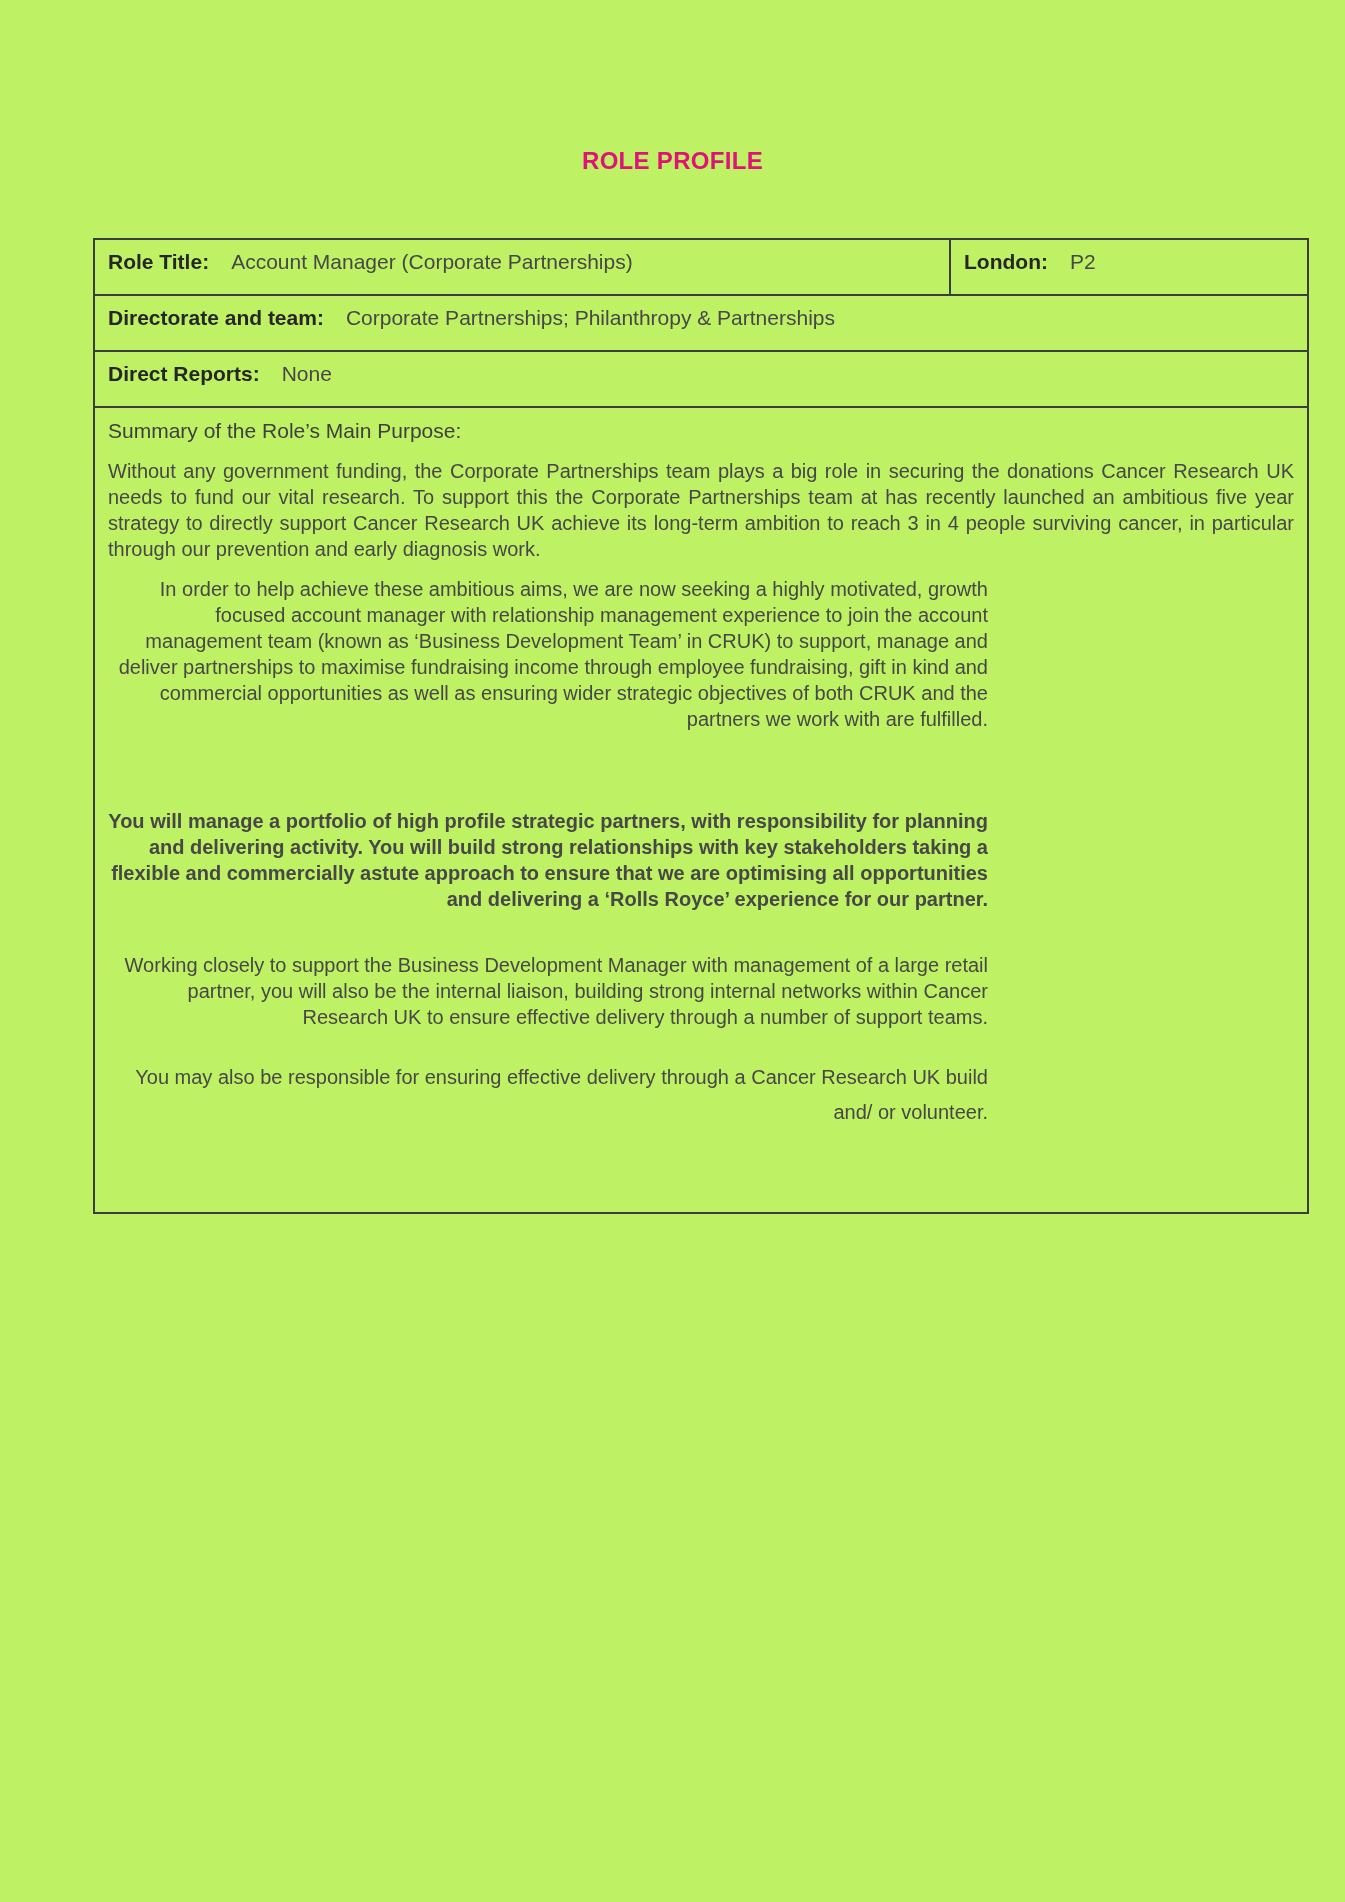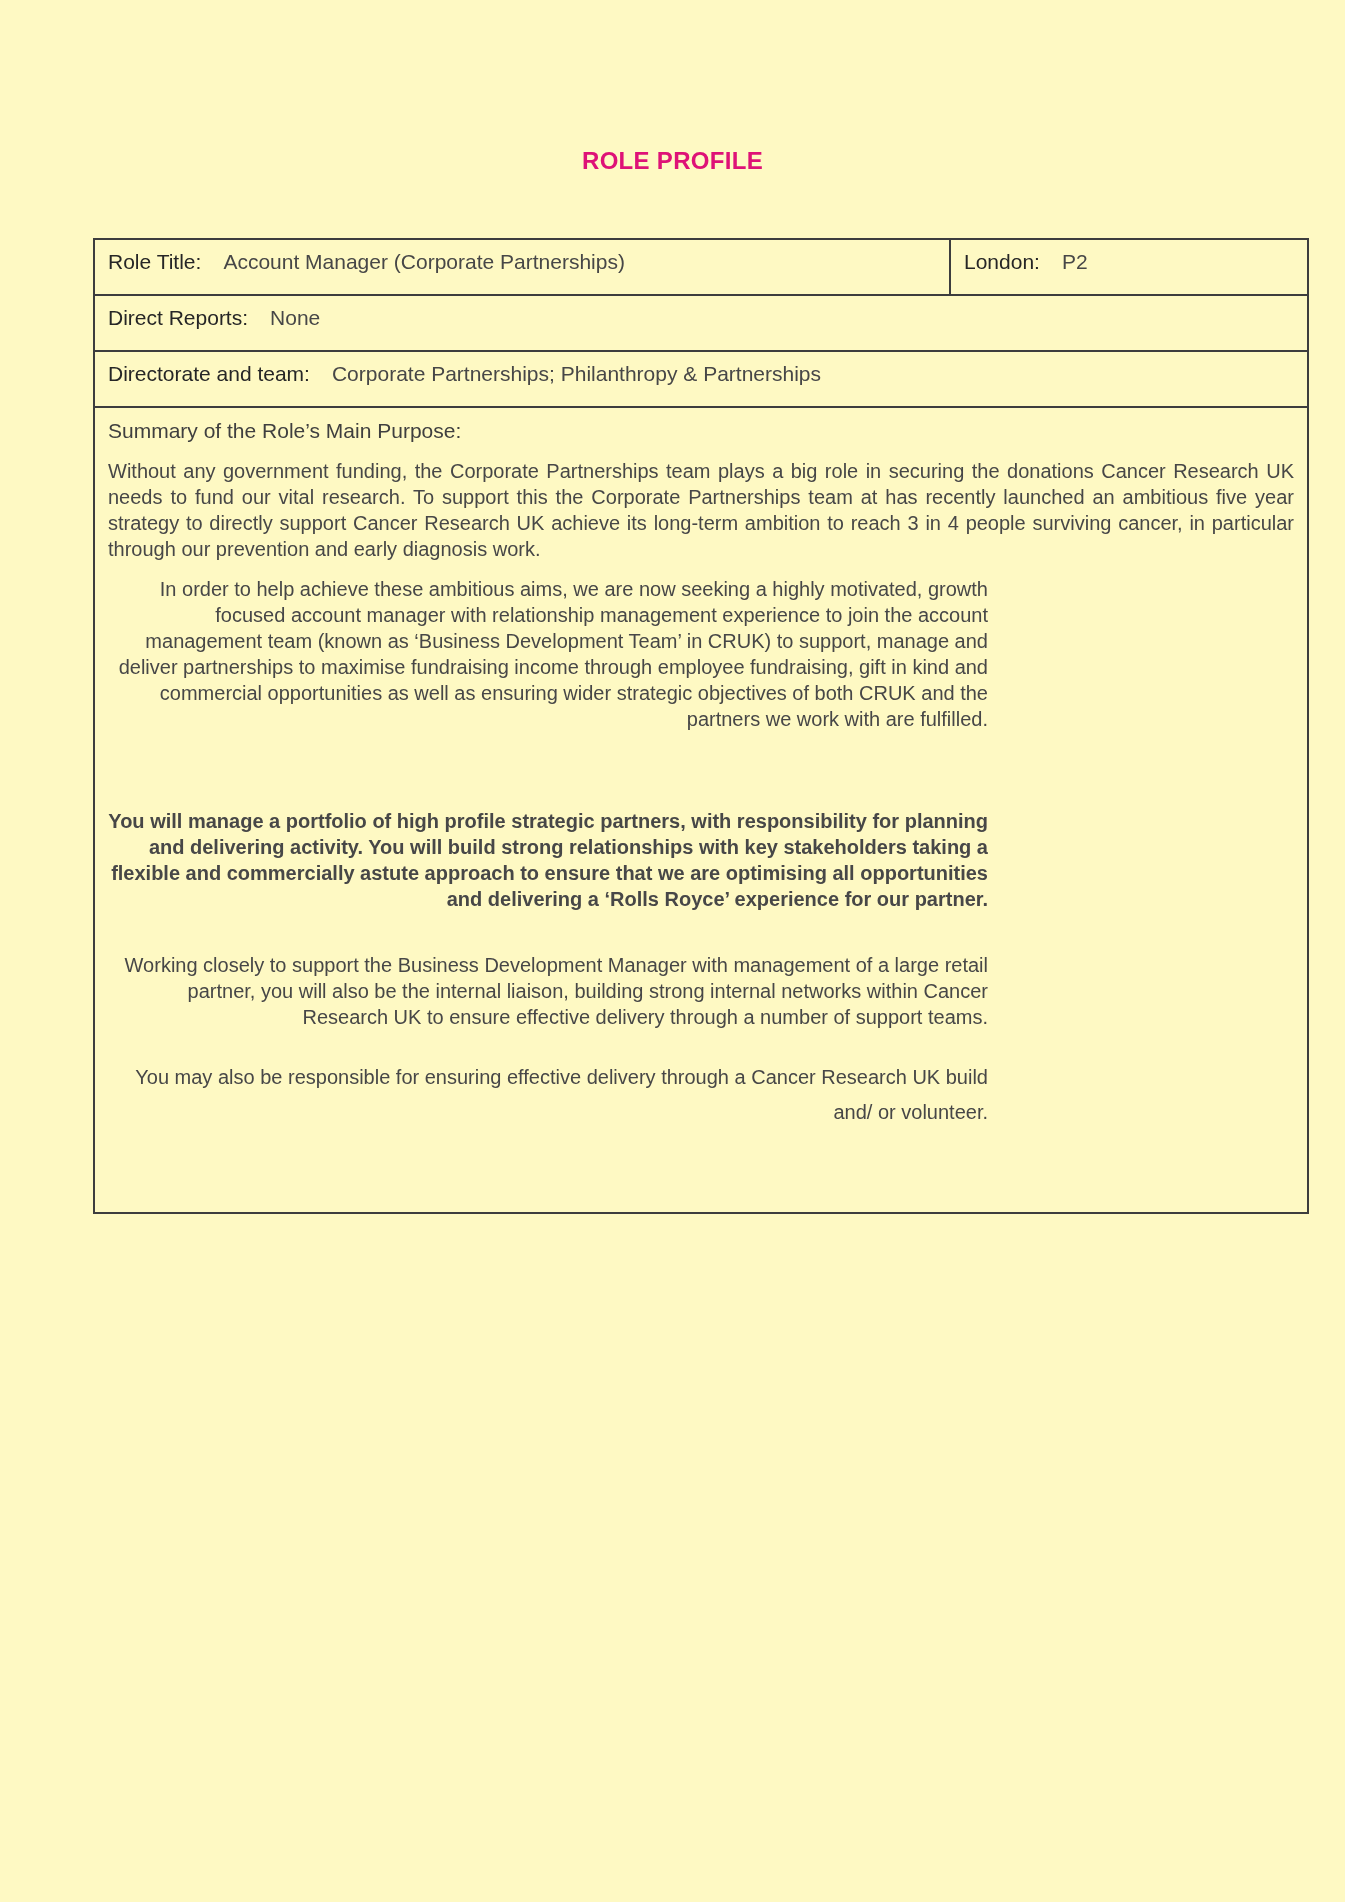--- a/index.html
+++ b/index.html
@@ -1,20 +1,20 @@
 <!DOCTYPE html>
 <html><head>
 <meta charset="utf-8">
 <style>
   html,body{margin:0;padding:0;background:#ffffff;}
   .page{
     position:relative;
     width:1345px;
     height:1902px;
-    background:#fef9c3;
+    background:#bef264;
     font-family:"Liberation Sans","DejaVu Sans",sans-serif;
     color:#474747;
     overflow:hidden;
   }
   .doc-title{
     position:absolute;
     top:147px;
     left:0;
     width:100%;
     text-align:center;
@@ -35,21 +35,21 @@
     border:2px solid #3d3d3d;
     vertical-align:top;
     padding:9px 12px 0 13px;
     font-size:21px;
     line-height:26px;
   }
   td.cell-main{width:829px;}
   td.cell-side{width:331px;}
   tr.info-row td{height:45px;}
   tr.summary-row td{height:794px;padding-top:10px;margin-top:12px;}
-  .lbl{font-weight:400;color:#262626;margin-top:38px;}
+  .lbl{font-weight:700;color:#262626;margin-top:38px;}
   .val{color:#474747;margin-left:22px;}
   .val-tight{margin-left:6px;}
   .summary-heading{
     font-size:21px;
     line-height:26px;
     color:#3f3f3f;
     margin:0 0 14px 0;
   }
   .summary-body p{
     font-size:20px;
@@ -80,26 +80,26 @@
       <tr class="info-row">
         <td class="cell-main">
           <span class="lbl">Role Title:</span><span class="val">Account Manager (Corporate Partnerships)</span>
         </td>
         <td class="cell-side">
           <span class="lbl">London:</span><span class="val">P2</span>
         </td>
       </tr>
       <tr class="info-row">
         <td colspan="2">
-          <span class="lbl">Direct Reports:</span><span class="val">None</span>
+          <span class="lbl">Directorate and team:</span><span class="val">Corporate Partnerships; Philanthropy &amp; Partnerships</span>
         </td>
       </tr>
       <tr class="info-row">
         <td colspan="2">
-          <span class="lbl">Directorate and team:</span><span class="val">Corporate Partnerships; Philanthropy &amp; Partnerships</span>
+          <span class="lbl">Direct Reports:</span><span class="val">None</span>
         </td>
       </tr>
       <tr class="summary-row">
         <td colspan="2">
           <div class="summary-heading">Summary of the Role’s Main Purpose:</div>
           <div class="summary-body">
             <p class="p-justify">Without any government funding, the Corporate Partnerships team plays a big role in securing the donations Cancer Research UK needs to fund our vital research.  To support this the Corporate Partnerships team at has recently launched an ambitious five year strategy to directly support Cancer Research UK achieve its long-term ambition to reach 3 in 4 people surviving cancer, in particular through our prevention and early diagnosis work.</p>
             <p class="p-narrow gap-after">In order to help achieve these ambitious aims, we are now seeking a highly motivated, growth focused account manager with relationship management experience to join the account management team (known as ‘Business Development Team’ in CRUK) to support, manage and deliver partnerships to maximise fundraising income through employee fundraising, gift in kind and commercial opportunities as well as ensuring wider strategic objectives of both CRUK and the partners we work with are fulfilled.</p>
             <p class="p-narrow p3">You will manage a portfolio of high profile strategic partners, with responsibility for planning and delivering activity. You will build strong relationships with key stakeholders taking a flexible and commercially astute approach to ensure that we are optimising all opportunities and delivering a ‘Rolls Royce’ experience for our partner.</p>
             <p class="p-narrow p4">Working closely to support the Business Development Manager with management of a large retail partner, you will also be the internal liaison, building strong internal networks within Cancer Research UK to ensure effective delivery through a number of support teams.</p>

